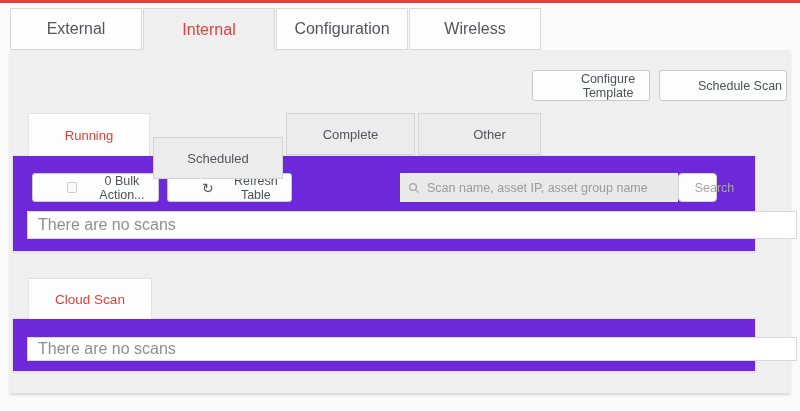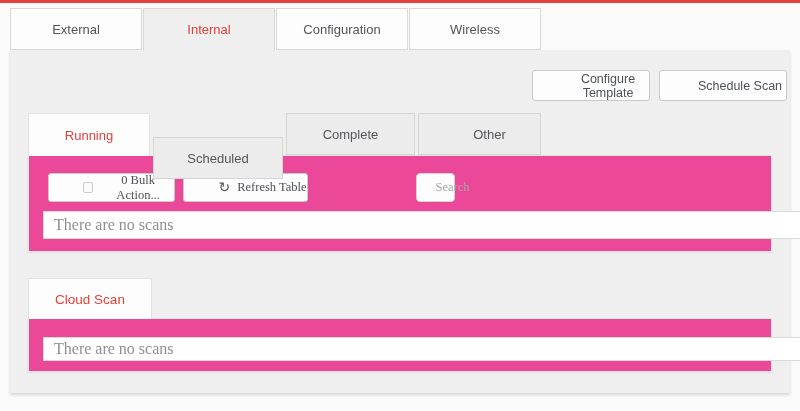--- a/index.html
+++ b/index.html
@@ -13,21 +13,21 @@
 
   
   .topbar { position: absolute; left: 0; top: 0; width: 800px; height: 3px; background: #e3403c; }
 
   
   .tabs { position: absolute; left: 10px; top: 8px; display: flex; gap: 1px; z-index: 2; }
   .tab {
     width: 132px; height: 42px;
     background: #fdfdfd; border: 1px solid #d8d8d8;
     display: flex; align-items: center; justify-content: center;
-    font-size: 13px; color: #54555a; cursor: pointer;
+    font-size: 16px; color: #54555a; cursor: pointer;
   }
   .tab.selected {
     background: #efefef; border-bottom-color: #efefef; color: #e3403c; height: 43px;
   }
 
   
   .main {
     position: absolute; left: 10px; top: 50px; width: 780px; height: 343px;
     background: #efefef; box-shadow: 0 2px 3px rgba(0,0,0,0.14);
   }
@@ -46,22 +46,22 @@
     height: 42px; background: #ececec; border: 1px solid #d5d5d5;
     display: flex; align-items: center; justify-content: center;
     font-size: 13px; color: #54555a; cursor: pointer;
   }
   .scan-tab.w1 { width: 122px; } .scan-tab.w2 { width: 130px; margin-top: 24px; }
   .scan-tab.w3 { width: 129px; } .scan-tab.w4 { width: 123px; padding-left: 20px; }
   .scan-tab.selected { background: #fdfdfd; border-color: #e2e2e2; border-bottom: none; color: #e3403c; height: 43px; }
 
   
   .panel {
-    position: absolute; left: 18px; width: 744px;
-    background: #ec4899; border: 1px solid #e2e2e2; box-shadow: 0 1px 2px rgba(0,0,0,0.05); font-family: Liberation Serif, serif;
+    position: absolute; left: 2px; width: 744px;
+    background: #6d28d9; border: 1px solid #e2e2e2; box-shadow: 0 1px 2px rgba(0,0,0,0.05);
   }
   .panel-running { top: 105px; height: 97px; }
   .panel-cloud   { top: 268px; height: 54px; }
 
   .bulk-btn    { position: absolute; left: 19px;  top: 17px; width: 127px; height: 29px; gap: 9px; }
   .refresh-btn { position: absolute; left: 154px; top: 17px; width: 125px; height: 29px; gap: 7px; }
   .checkbox {
     width: 11px; height: 11px; background: #fafafa; border: 1px solid #ccc; border-radius: 2px; display: inline-block;
   }
   .refresh-glyph { font-size: 14px; color: #54555a; line-height: 1; }
@@ -123,20 +123,27 @@
   <div class="panel panel-running">
     <button class="btn bulk-btn">
       <span class="checkbox"></span>
       <span>0 Bulk Action...</span>
     </button>
     <button class="btn refresh-btn">
       <span class="refresh-glyph">↻</span>
       <span>Refresh Table</span>
     </button>
     <div class="search-group">
+      <div class="search-box">
+        <svg class="search-icon" width="12" height="12" viewBox="0 0 12 12">
+          <circle cx="5" cy="5" r="3.4" fill="none" stroke="#a5a5a5" stroke-width="1.2"></circle>
+          <line x1="7.6" y1="7.6" x2="10.6" y2="10.6" stroke="#a5a5a5" stroke-width="1.2"></line>
+        </svg>
+        <input class="search-input" type="text" placeholder="Scan name, asset IP, asset group name" style="">
+      </div>
       <button class="btn search-btn">Search</button>
     </div>
     <div class="empty-box">There are no scans</div>
   </div>
 
   <div class="cloud-tab">Cloud Scan</div>
 
   <div class="panel panel-cloud">
     <div class="empty-box">There are no scans</div>
   </div>

